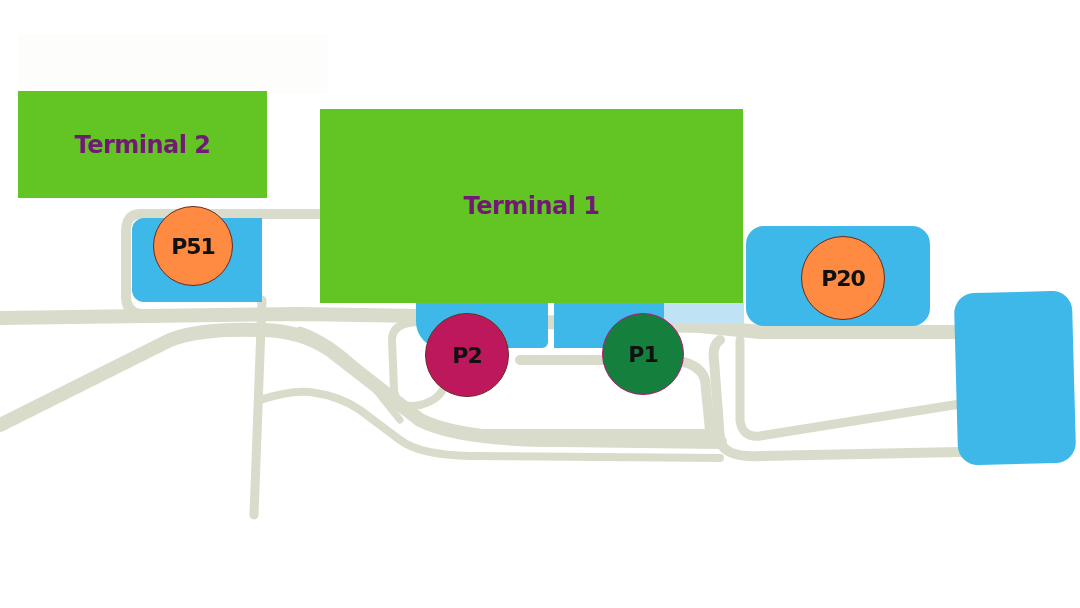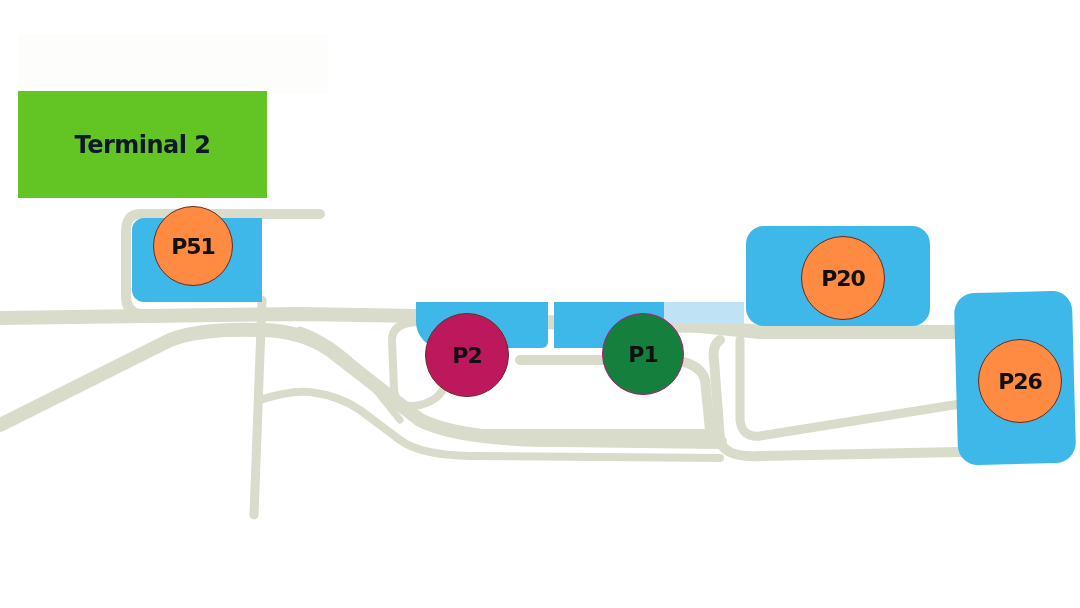--- a/index.html
+++ b/index.html
@@ -12,21 +12,21 @@
     #map { position: absolute; left: 0; top: 0; width: 1080px; height: 608px; }
     .terminal {
       position: absolute;
       background: #62c523;
       display: flex; align-items: center; justify-content: center;
     }
     .terminal-label {
       font-family: "DejaVu Sans", sans-serif;
       font-weight: bold;
       font-size: 24px;
-      color: #0f172a;
+      color: #701a75;
       letter-spacing: -0.5px;
     }
     .lot {
       position: absolute;
       background: #3db8e8;
     }
     .marker {
       position: absolute;
       width: 80px; height: 80px;
       border-radius: 50%;
@@ -74,20 +74,22 @@
   <div class="lot" style="left:132px;top:218px;width:130px;height:84px;border-radius:12px 0 0 12px;"></div>
   <div class="lot" style="left:416px;top:302px;width:132px;height:46px;border-radius:0 0 6px 26px;"></div>
   <div class="lot" style="left:554px;top:302px;width:110px;height:46px;"></div>
   <div class="lot" style="left:664px;top:302px;width:80px;height:22px;background:#bfe2f5;"></div>
   <div class="lot" style="left:746px;top:226px;width:184px;height:100px;border-radius:18px;"></div>
   <div class="lot" style="left:956px;top:292px;width:118px;height:172px;border-radius:20px;transform:rotate(-1.5deg);"></div>
 
   <div class="terminal" style="left:18px;top:91px;width:249px;height:107px;">
     <span class="terminal-label">Terminal 2</span>
   </div>
+  <div class="terminal" style="left:320px;top:109px;width:423px;height:194px;">
+    <span class="terminal-label">Terminal 1</span>
+  </div>
 
   <div class="marker" style="left:153px;top:206px;background:#ff8a42;">P51</div>
   <div class="marker" style="left:425px;top:313px;width:84px;height:84px;background:#be185d;">P2</div>
   <div class="marker" style="left:602px;top:313px;width:82px;height:82px;background:#15803d;border-color:#c0107a;">P1</div>
   <div class="marker" style="left:801px;top:236px;width:84px;height:84px;background:#ff8a42;">P20</div>
-  <div class="marker" style="left:978px;top:339px;width:84px;height:84px;background:#ff8a42;">P26</div>
 
 </div>
 
 </body></html>

